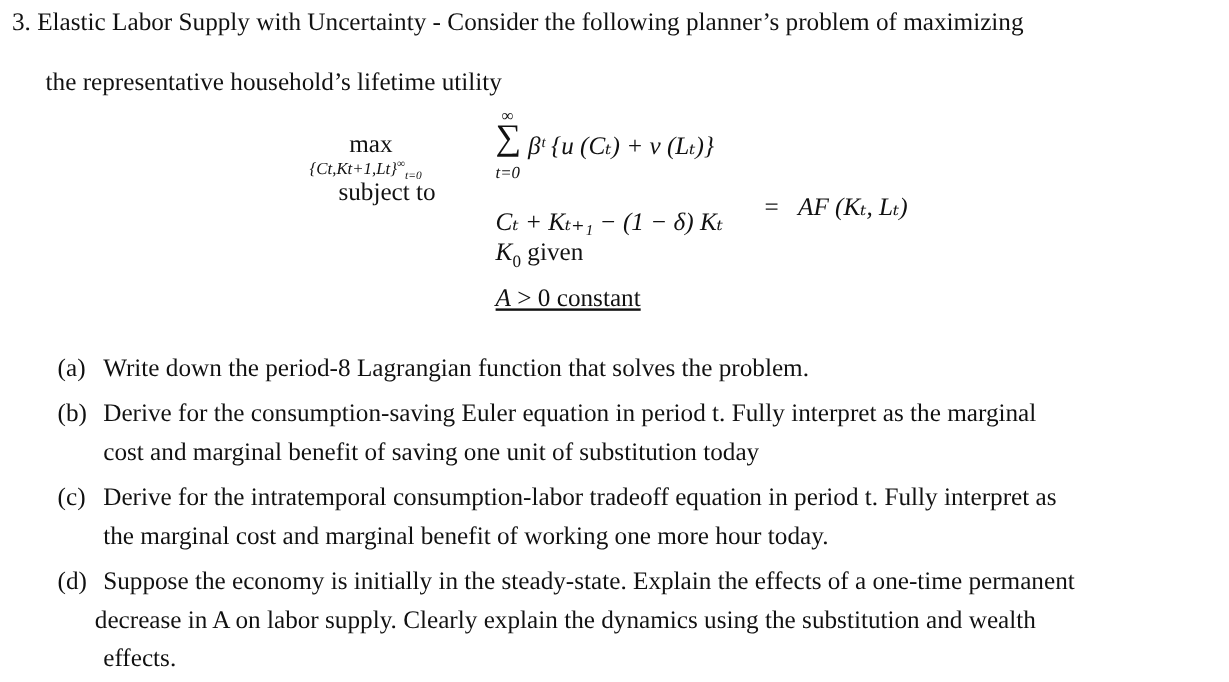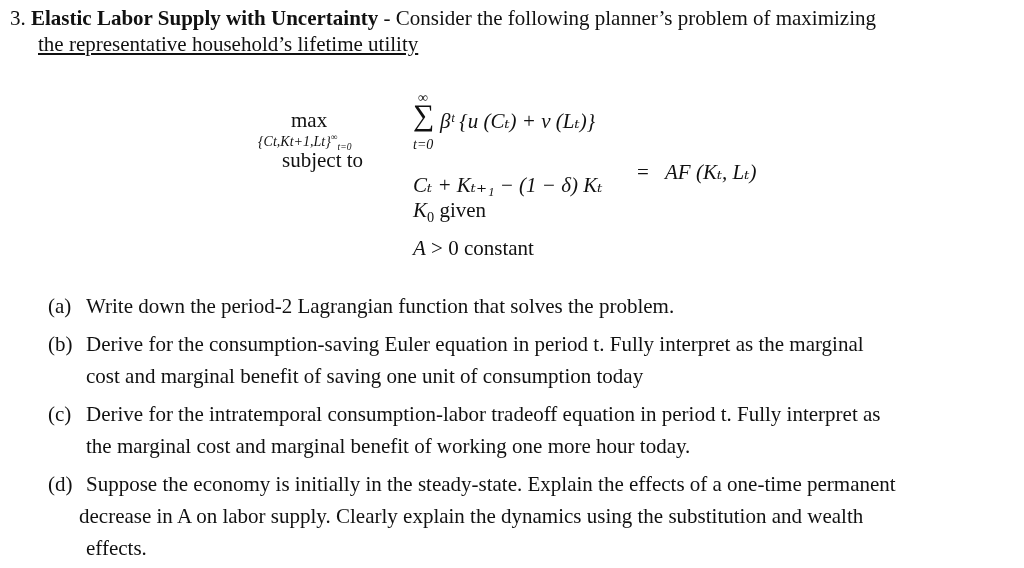--- a/index.html
+++ b/index.html
@@ -3,67 +3,67 @@
 <meta charset="utf-8">
 <style>
   html, body { margin: 0; padding: 0; background: #ffffff; }
   body {
     width: 1024px; height: 568px; overflow: hidden; position: relative;
     font-family: "Liberation Serif", "DejaVu Serif", serif;
     color: #111; font-size: 21px;
   }
   .abs { position: absolute; white-space: nowrap; }
   .it { font-style: italic; }
-  .b { font-weight: bold; }
+  .b { font-weight: normal; }
   sub, sup { font-size: 0.68em; line-height: 0; }
   .small { font-size: 14px; }
   .sum { font-size: 30px; position: absolute; }
 </style>
 </head>
 <body>
 
 <div class="abs" style="left:10px; top:6px;">
   <span>3.</span>
   <span class="b">Elastic Labor Supply with Uncertainty</span><span> - </span><span>Consider the following planner’s problem of maximizing</span>
 </div>
-<div class="abs" style="left:38px; top:32px;text-decoration:underline;">the representative household’s lifetime utility</div>
+<div class="abs" style="left:38px; top:56px;">the representative household’s lifetime utility</div>
 
 <div>
   <div class="abs" style="left:291px; top:108px;">max</div>
   <div class="abs small it" style="left:258px; top:134px;">
     <span>{Ct,Kt+1,Lt}</span><sup style="font-style:normal">∞</sup><sub>t=0</sub>
   </div>
 
   <div class="sum" style="left:413px; top:98px;">∑</div>
   <div class="abs small" style="left:418px; top:90px;">∞</div>
   <div class="abs small it" style="left:413px; top:137px;">t=0</div>
   <div class="abs it" style="left:440px; top:109px;">βᵗ {u (Cₜ) + v (Lₜ)}</div>
 
   <div class="abs" style="left:282px; top:148px;">subject to</div>
   <div class="abs it" style="left:413px; top:173px;">Cₜ + Kₜ₊₁ − (1 − δ) Kₜ</div>
   <div class="abs" style="left:637px; top:160px;">=</div>
   <div class="abs it" style="left:665px; top:160px;">AF (Kₜ, Lₜ)</div>
 
   <div class="abs" style="left:413px; top:198px;">
     <span class="it">K</span><sub>0</sub><span> given</span>
   </div>
-  <div class="abs" style="left:413px; top:236px;">
+  <div class="abs" style="left:413px; top:236px;text-decoration:underline;">
     <span class="it">A</span><span> &gt; 0 constant</span>
   </div>
 </div>
 
 <div>
   <div>
     <div class="abs" style="left:48px; top:294px;">(a)</div>
-    <div class="abs" style="left:86px; top:294px;">Write down the period-2 Lagrangian function that solves the problem.</div>
+    <div class="abs" style="left:86px; top:294px;">Write down the period-8 Lagrangian function that solves the problem.</div>
   </div>
   <div>
     <div class="abs" style="left:48px; top:332px;">(b)</div>
     <div class="abs" style="left:86px; top:332px;">Derive for the consumption-saving Euler equation in period t.  Fully interpret as the marginal</div>
-    <div class="abs" style="left:86px; top:364px;">cost and marginal benefit of saving one unit of consumption today</div>
+    <div class="abs" style="left:86px; top:364px;">cost and marginal benefit of saving one unit of substitution today</div>
   </div>
   <div>
     <div class="abs" style="left:48px; top:402px;">(c)</div>
     <div class="abs" style="left:86px; top:402px;">Derive for the intratemporal consumption-labor tradeoff equation in period t. Fully interpret as</div>
     <div class="abs" style="left:86px; top:434px;">the marginal cost and marginal benefit of working one more hour today.</div>
   </div>
   <div>
     <div class="abs" style="left:48px; top:472px;">(d)</div>
     <div class="abs" style="left:86px; top:472px;">Suppose the economy is initially in the steady-state. Explain the effects of a one-time permanent</div>
     <div class="abs" style="left:79px; top:504px;">decrease in A on labor supply. Clearly explain the dynamics using the substitution and wealth</div>

